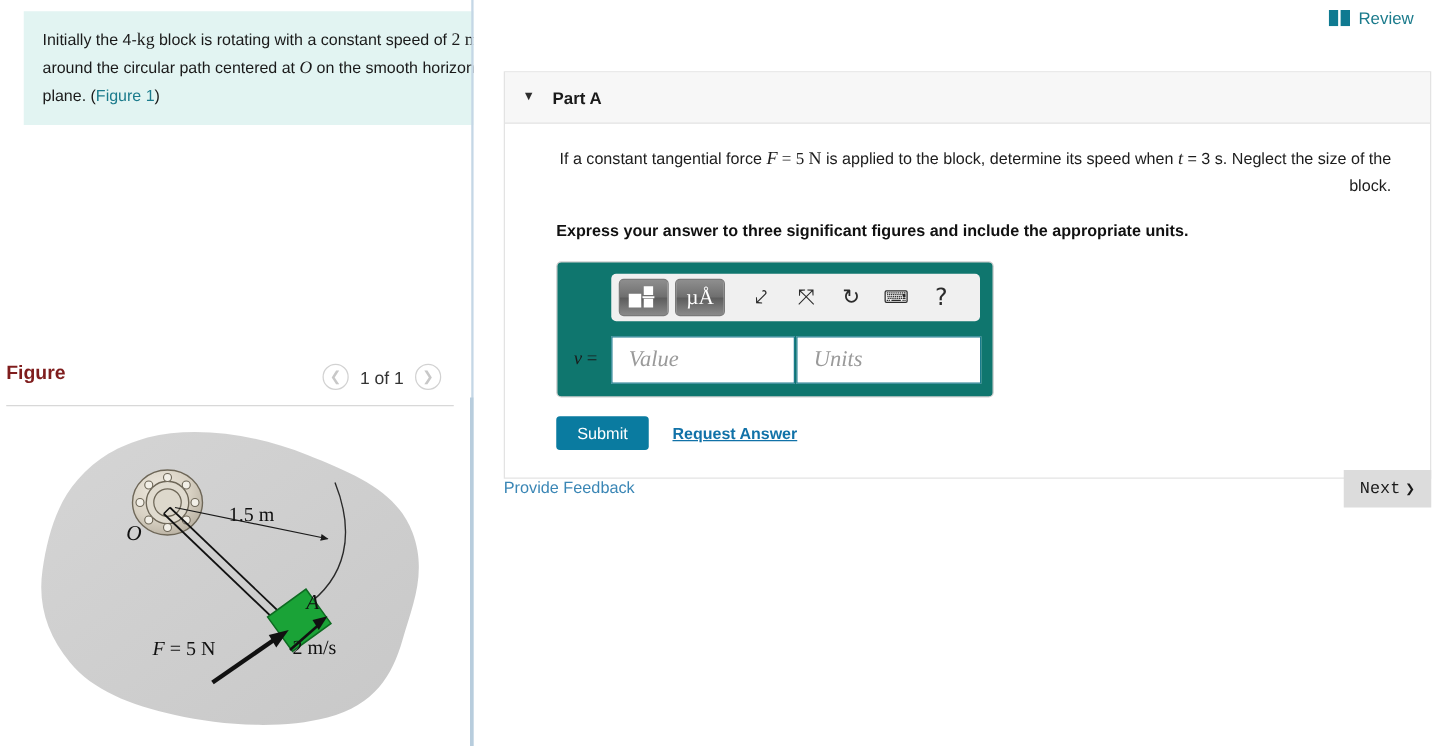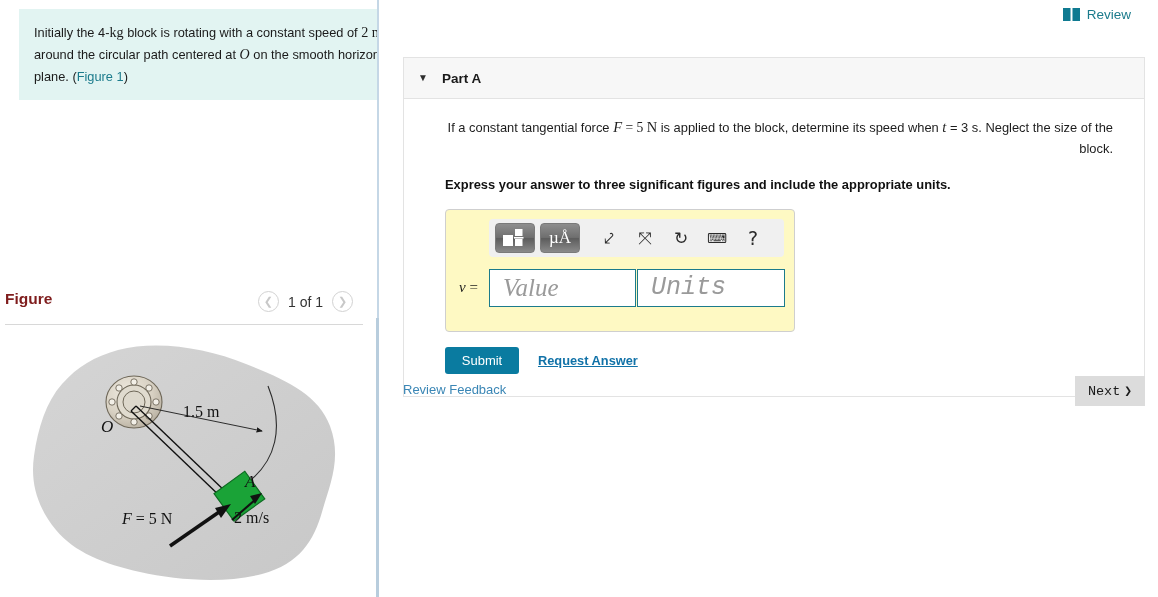--- a/index.html
+++ b/index.html
@@ -127,22 +127,22 @@
     margin-top: 18px;
     font-size: 12.9px; font-weight: bold; color: #111;
   }
 
   
   #answer-box {
     margin-top: 17px;
     width: 350px;
     border: 1px solid #cfcfcf;
     border-radius: 4px;
-    background: #fef9c3;
-    padding: 9px 9px 24px 9px;
+    background: #0f766e;
+    padding: 9px 9px 10px 9px;
   }
   #answer-toolbar {
     margin-left: 34px;
     width: 295px; height: 38px;
     background: #f0f0f0;
     border-radius: 4px;
     display: flex; align-items: center;
     padding-left: 6px;
   }
   .tb-btn {
@@ -175,26 +175,26 @@
     font-size: 15px; color: #1a1a1a;
   }
   .ansfield {
     height: 38px;
     border: 1px solid #1b7b8c;
     background: #fff;
     display: flex; align-items: center;
     padding-left: 13px;
     font-family: "Liberation Serif", serif;
     font-style: italic;
-    font-size: 25px;
+    font-size: 18px;
     color: #9a9a9a;
     cursor: text;
   }
   #value-field { width: 147px; }
-  #units-field { width: 148px; margin-left: 1px; font-family: Liberation Mono, monospace; }
+  #units-field { width: 148px; margin-left: 1px; }
 
   #action-row {
     margin-top: 15px;
     display: flex; align-items: center;
   }
   #submit-button {
     width: 74px; height: 27px;
     background: #0a7ba0;
     color: #fff;
     border: none;
@@ -382,20 +382,20 @@
         </div>
 
         <div id="action-row">
           <button id="submit-button">Submit</button>
           <span id="request-answer">Request Answer</span>
         </div>
       </div>
     </div>
 
     <div id="footer-row">
-      <span id="provide-feedback">Review Feedback</span>
+      <span id="provide-feedback">Provide Feedback</span>
       <button id="next-button">
         <span>Next</span>
         <span class="chev">❯</span>
       </button>
     </div>
   </div>
 </div>
 
 </body></html>

